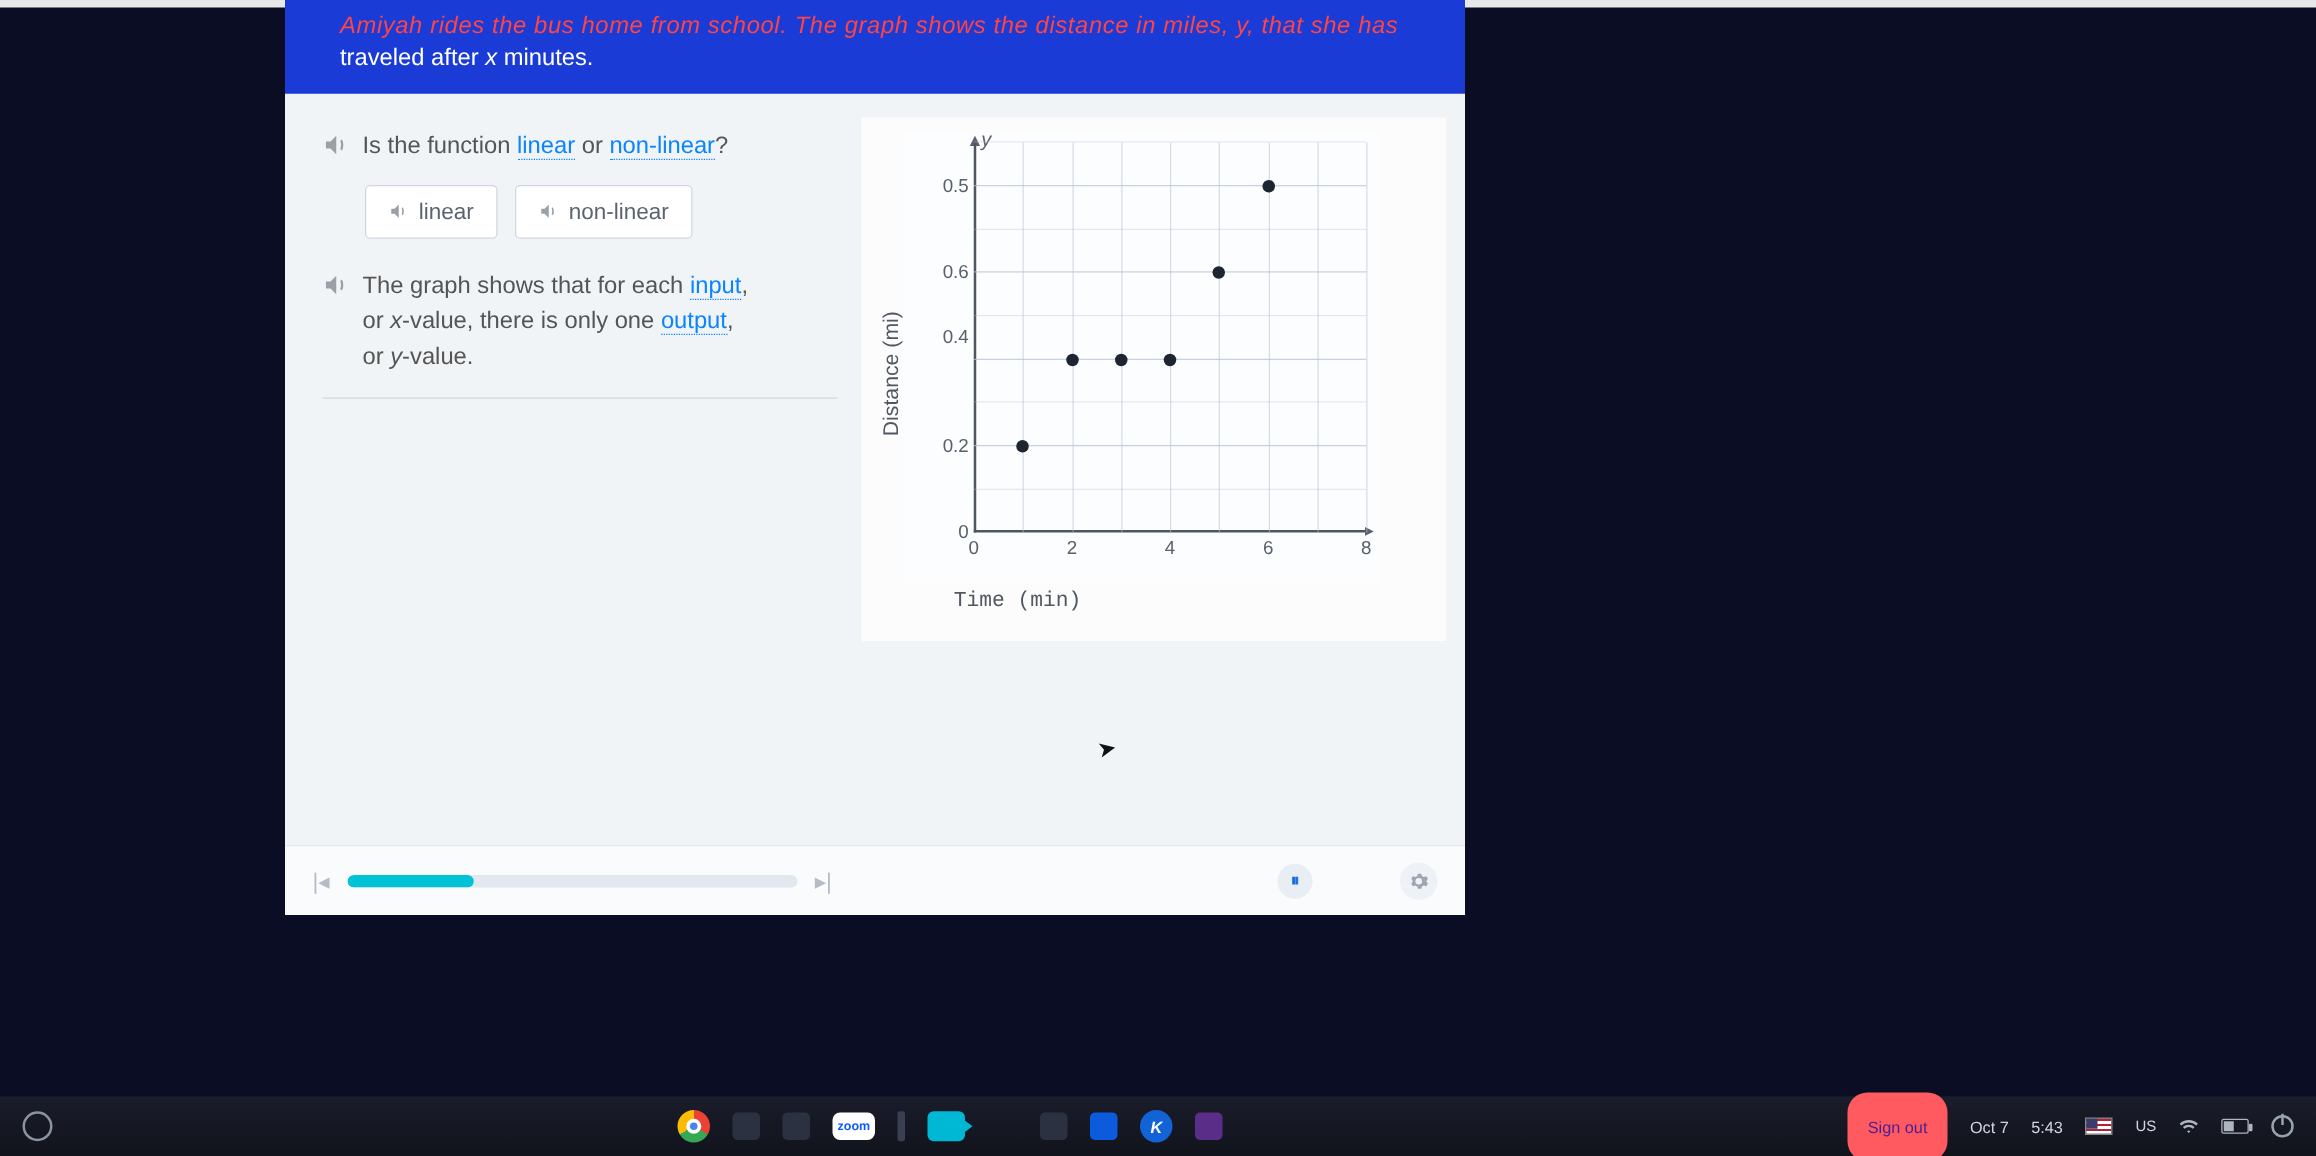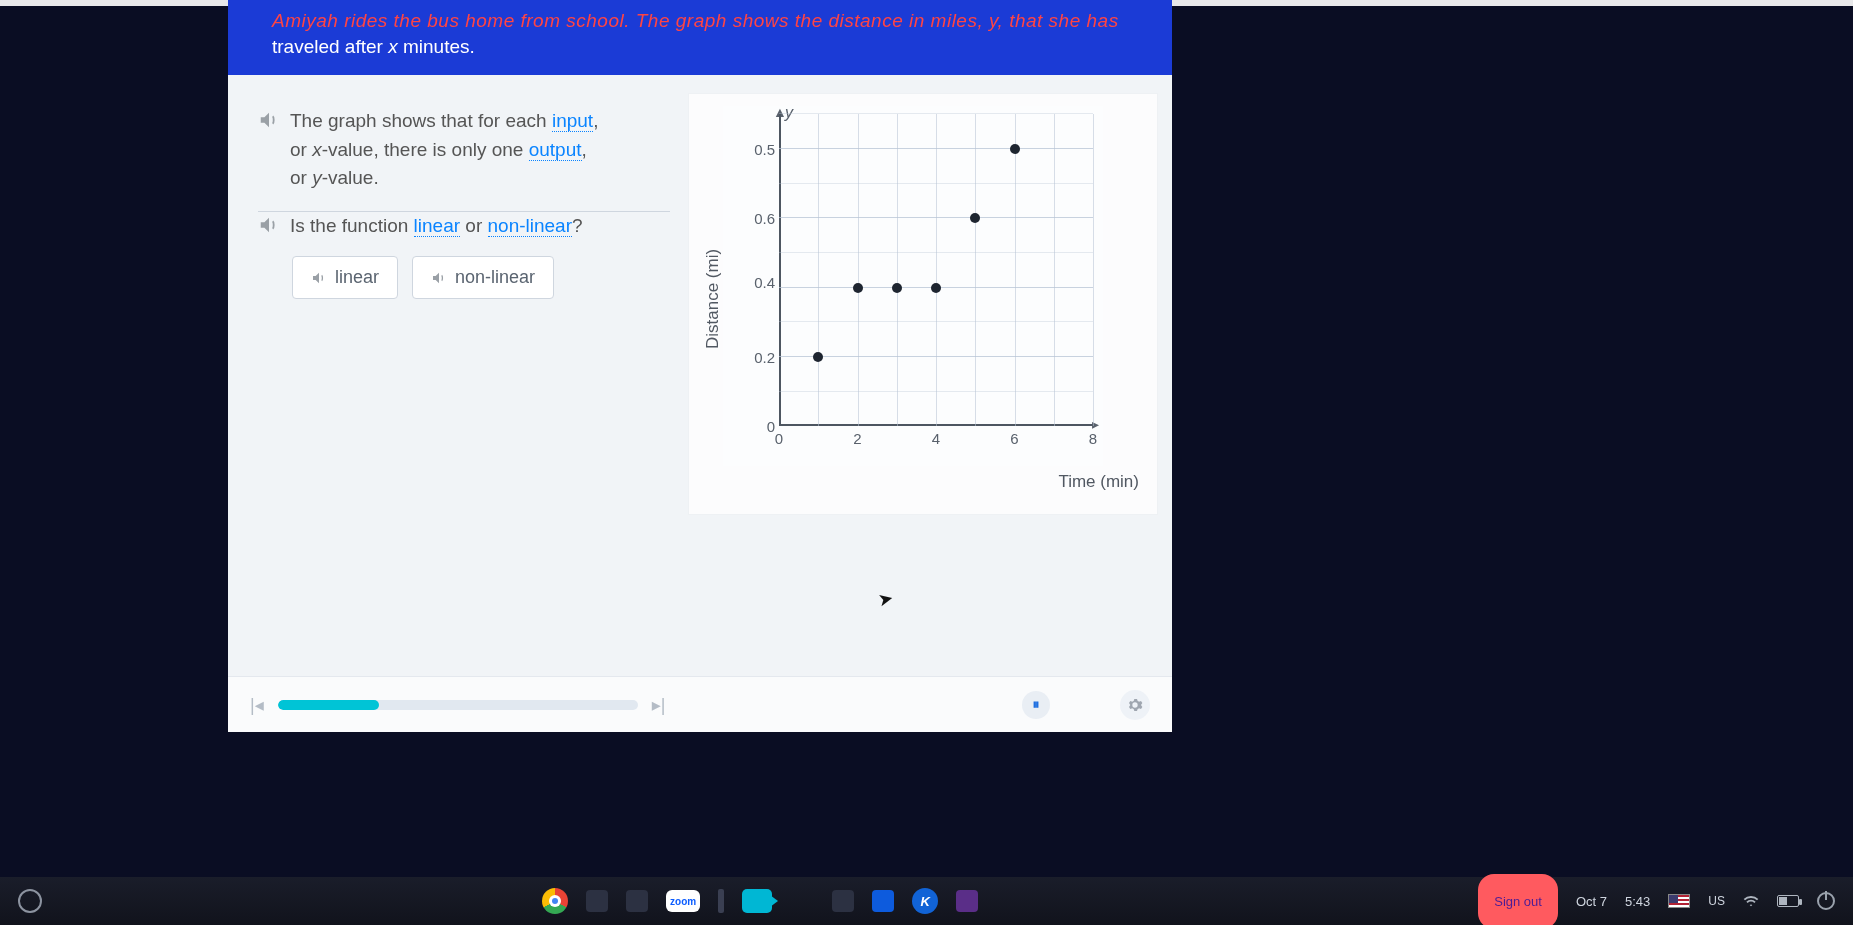--- a/index.html
+++ b/index.html
@@ -50,21 +50,21 @@
   }
   
   .axis-x { position: absolute; left: 56px; right: 10px; bottom: 40px; height: 2px; background: #4d5661; }
   .axis-y { position: absolute; left: 56px; top: 8px; bottom: 40px; width: 2px; background: #4d5661; }
   
   .gh { position: absolute; left: 56px; right: 10px; height: 1px; background: #b7c3d4; opacity: .55; }
   .gv { position: absolute; top: 8px; bottom: 40px; width: 1px; background: #b7c3d4; opacity: .55; }
   .tick-y { position: absolute; right: calc(100% - 52px); font-size: 15px; color: #59616c; transform: translateY(-50%); }
   .tick-x { position: absolute; top: calc(100% - 36px); font-size: 15px; color: #59616c; transform: translateX(-50%); }
   .ytitle { position: absolute; left: 62px; top: -2px; font-style: italic; color: #59616c; font-size: 16px; }
-  .xtitle-row { text-align: right; font-size: 17px; color: #515862; margin-top: 6px; padding-left: 40px; }
+  .xtitle-row { text-align: left; font-size: 17px; color: #515862; margin-top: 6px; padding-left: 40px; font-family: Liberation Mono, monospace; }
   .pt { position: absolute; width: 10px; height: 10px; background: #1e2530; border-radius: 50%; transform: translate(-50%, 50%); }
   .xarrow { position: absolute; right: 4px; bottom: 34px; color: #59616c; font-size: 14px; }
   .yarrow { position: absolute; left: 50px; top: -2px; color: #59616c; font-size: 14px; }
 
   
   .cursor { position: absolute; left: 650px; top: 588px; color:#111; font-size:18px; transform: rotate(-12deg); }
 
   
   .bottom-row {
     position: absolute; left: 0; right: 0; bottom: 0; height: 56px;
@@ -136,58 +136,58 @@
     <div class="partial">Amiyah rides the bus home from school. The graph shows the distance in miles, y, that she has</div>
     <div>
       <span>traveled after </span><span class="x-var">x</span><span> minutes.</span>
     </div>
   </div>
 
   <div class="content">
     <div class="left-col">
 
 
+      <div class="q">
+        <div class="q-row">
+          <svg class="audio-icon" viewBox="0 0 24 24" fill="currentColor">
+                <path d="M3 9v6h4l5 5V4L7 9H3z"></path>
+                <path d="M16 8c1.5 1 1.5 7 0 8" stroke="currentColor" stroke-width="2" fill="none"></path>
+              </svg>
+          <div>
+            <span>Is the function </span><span class="kw-u">linear</span><span> or </span><span class="kw-u">non-linear</span><span>?</span>
+          </div>
+        </div>
+        <div class="answer-row">
+          <div class="pill">
+            <svg class="audio-mini" viewBox="0 0 24 24" fill="currentColor">
+                  <path d="M3 9v6h4l5 5V4L7 9H3z"></path>
+                  <path d="M16 8c1.5 1 1.5 7 0 8" stroke="currentColor" stroke-width="2" fill="none"></path>
+                </svg>
+            <span>linear</span>
+          </div>
+          <div class="pill">
+            <svg class="audio-mini" viewBox="0 0 24 24" fill="currentColor">
+                  <path d="M3 9v6h4l5 5V4L7 9H3z"></path>
+                  <path d="M16 8c1.5 1 1.5 7 0 8" stroke="currentColor" stroke-width="2" fill="none"></path>
+                </svg>
+            <span>non-linear</span>
+          </div>
+        </div>
+      </div>
+
       <div class="q explain">
         <div class="q-row">
           <svg class="audio-icon" viewBox="0 0 24 24" fill="currentColor">
                 <path d="M3 9v6h4l5 5V4L7 9H3z"></path>
                 <path d="M16 8c1.5 1 1.5 7 0 8" stroke="currentColor" stroke-width="2" fill="none"></path>
               </svg>
           <div>
             <span>The graph shows that for each </span><span class="kw-u">input</span><span>,</span><br>
             <span>or </span><i>x</i><span>-value, there is only one </span><span class="kw-u">output</span><span>,</span><br>
             <span>or </span><i>y</i><span>-value.</span>
-          </div>
-        </div>
-      </div>
-
-      <div class="q">
-        <div class="q-row">
-          <svg class="audio-icon" viewBox="0 0 24 24" fill="currentColor">
-                <path d="M3 9v6h4l5 5V4L7 9H3z"></path>
-                <path d="M16 8c1.5 1 1.5 7 0 8" stroke="currentColor" stroke-width="2" fill="none"></path>
-              </svg>
-          <div>
-            <span>Is the function </span><span class="kw-u">linear</span><span> or </span><span class="kw-u">non-linear</span><span>?</span>
-          </div>
-        </div>
-        <div class="answer-row">
-          <div class="pill">
-            <svg class="audio-mini" viewBox="0 0 24 24" fill="currentColor">
-                  <path d="M3 9v6h4l5 5V4L7 9H3z"></path>
-                  <path d="M16 8c1.5 1 1.5 7 0 8" stroke="currentColor" stroke-width="2" fill="none"></path>
-                </svg>
-            <span>linear</span>
-          </div>
-          <div class="pill">
-            <svg class="audio-mini" viewBox="0 0 24 24" fill="currentColor">
-                  <path d="M3 9v6h4l5 5V4L7 9H3z"></path>
-                  <path d="M16 8c1.5 1 1.5 7 0 8" stroke="currentColor" stroke-width="2" fill="none"></path>
-                </svg>
-            <span>non-linear</span>
           </div>
         </div>
       </div>
 
     </div>
 
     <div class="right-col">
       <div class="chart-card">
         <div class="chart-wrap">
           <div class="ylabel">Distance (mi)</div>
@@ -210,21 +210,21 @@
                   <div class="gh" style="inset: auto 10px 109.333px 56px; position: absolute; height: 1px; background: rgb(183, 195, 212); opacity: 0.75;"></div>
                   <div class="gh" style="inset: auto 10px 144px 56px; position: absolute; height: 1px; background: rgb(183, 195, 212); opacity: 0.35;"></div>
                   <div class="gh" style="inset: auto 10px 178.667px 56px; position: absolute; height: 1px; background: rgb(183, 195, 212); opacity: 0.75;"></div>
                   <div class="gh" style="inset: auto 10px 213.333px 56px; position: absolute; height: 1px; background: rgb(183, 195, 212); opacity: 0.35;"></div>
                   <div class="gh" style="inset: auto 10px 248px 56px; position: absolute; height: 1px; background: rgb(183, 195, 212); opacity: 0.75;"></div>
                   <div class="gh" style="inset: auto 10px 282.667px 56px; position: absolute; height: 1px; background: rgb(183, 195, 212); opacity: 0.35;"></div>
                   <div class="gh" style="inset: auto 10px 317.333px 56px; position: absolute; height: 1px; background: rgb(183, 195, 212); opacity: 0.75;"></div>
                   <div class="gh" style="inset: auto 10px 352px 56px; position: absolute; height: 1px; background: rgb(183, 195, 212); opacity: 0.35;"></div>
                   <div class="tick-y" style="top: 320px;">0</div>
                   <div class="tick-y" style="top: 250.667px;">0.2</div>
-                  <div class="tick-y" style="top: 176px;">0.4</div>
+                  <div class="tick-y" style="top: 164px;">0.4</div>
                   <div class="tick-y" style="top: 112px;">0.6</div>
                   <div class="tick-y" style="top: 42.6667px;">0.5</div>
                   <div class="tick-x" style="left: 56px;">0</div>
                   <div class="tick-x" style="left: 134.5px;">2</div>
                   <div class="tick-x" style="left: 213px;">4</div>
                   <div class="tick-x" style="left: 291.5px;">6</div>
                   <div class="tick-x" style="left: 370px;">8</div>
                   <div class="pt" style="left: 95.25px; bottom: 109.333px; top: auto;"></div>
                   <div class="pt" style="left: 134.5px; bottom: 178.667px; top: auto;"></div>
                   <div class="pt" style="left: 173.75px; bottom: 178.667px; top: auto;"></div>

